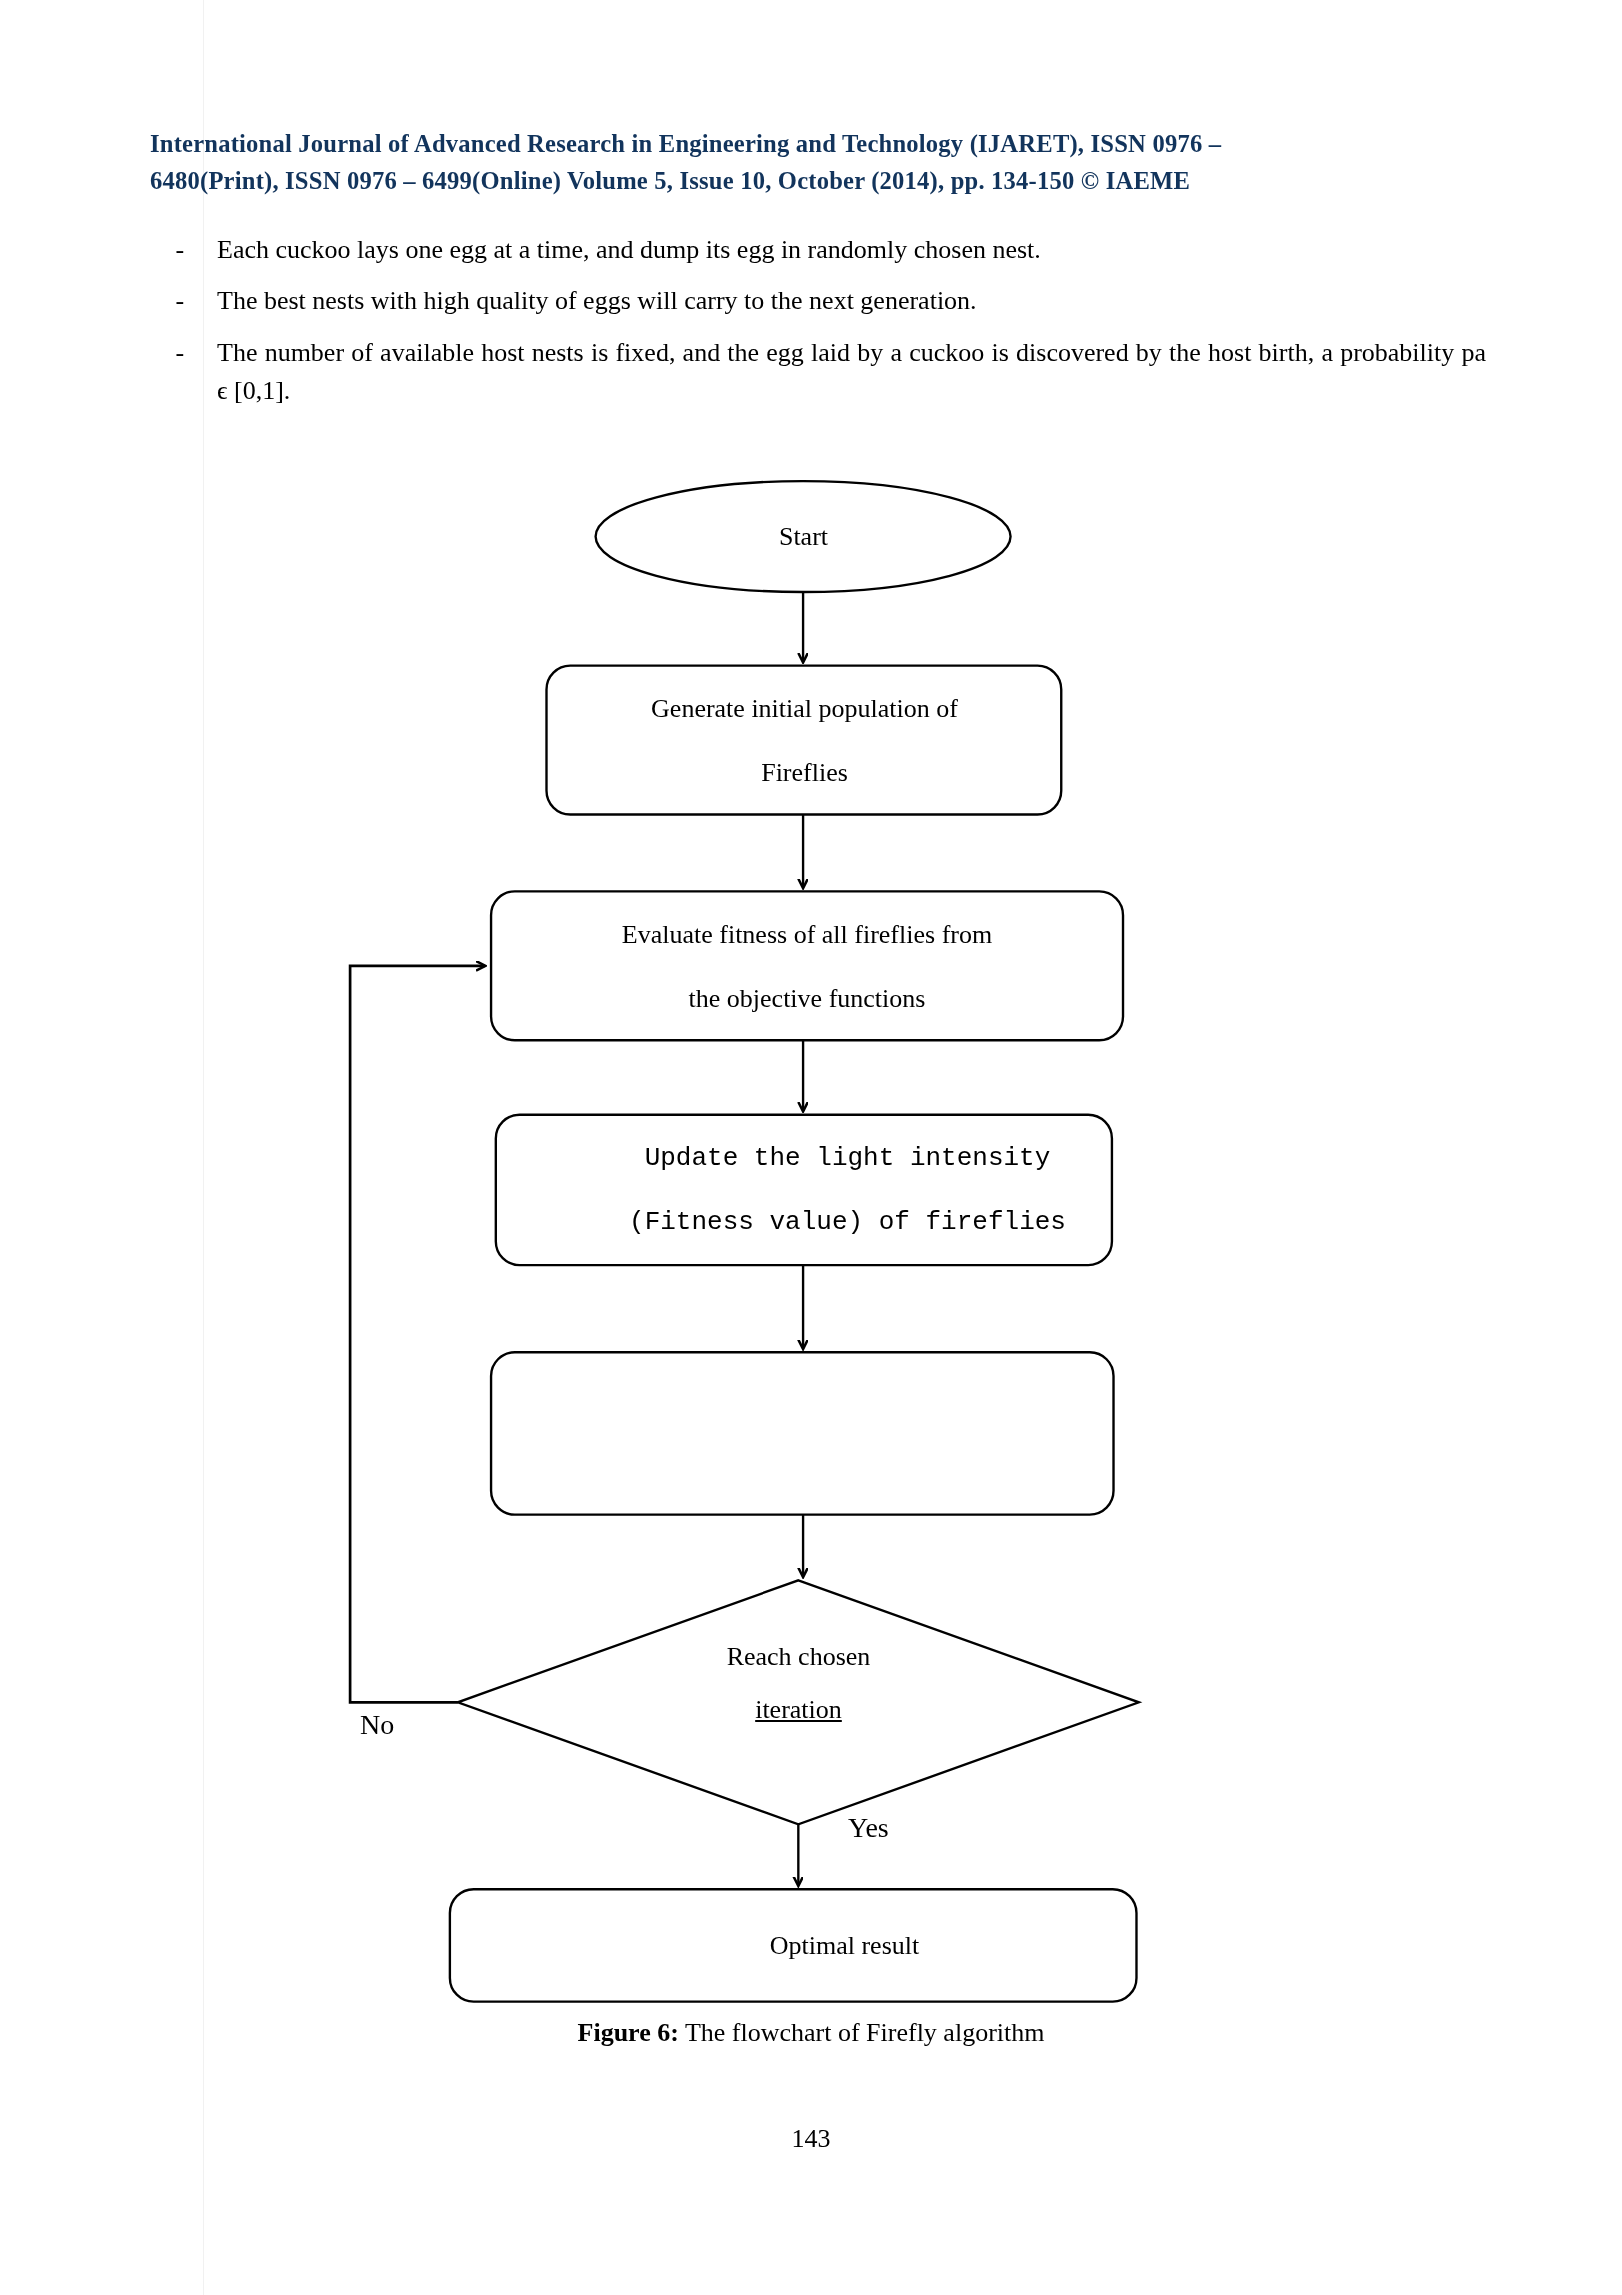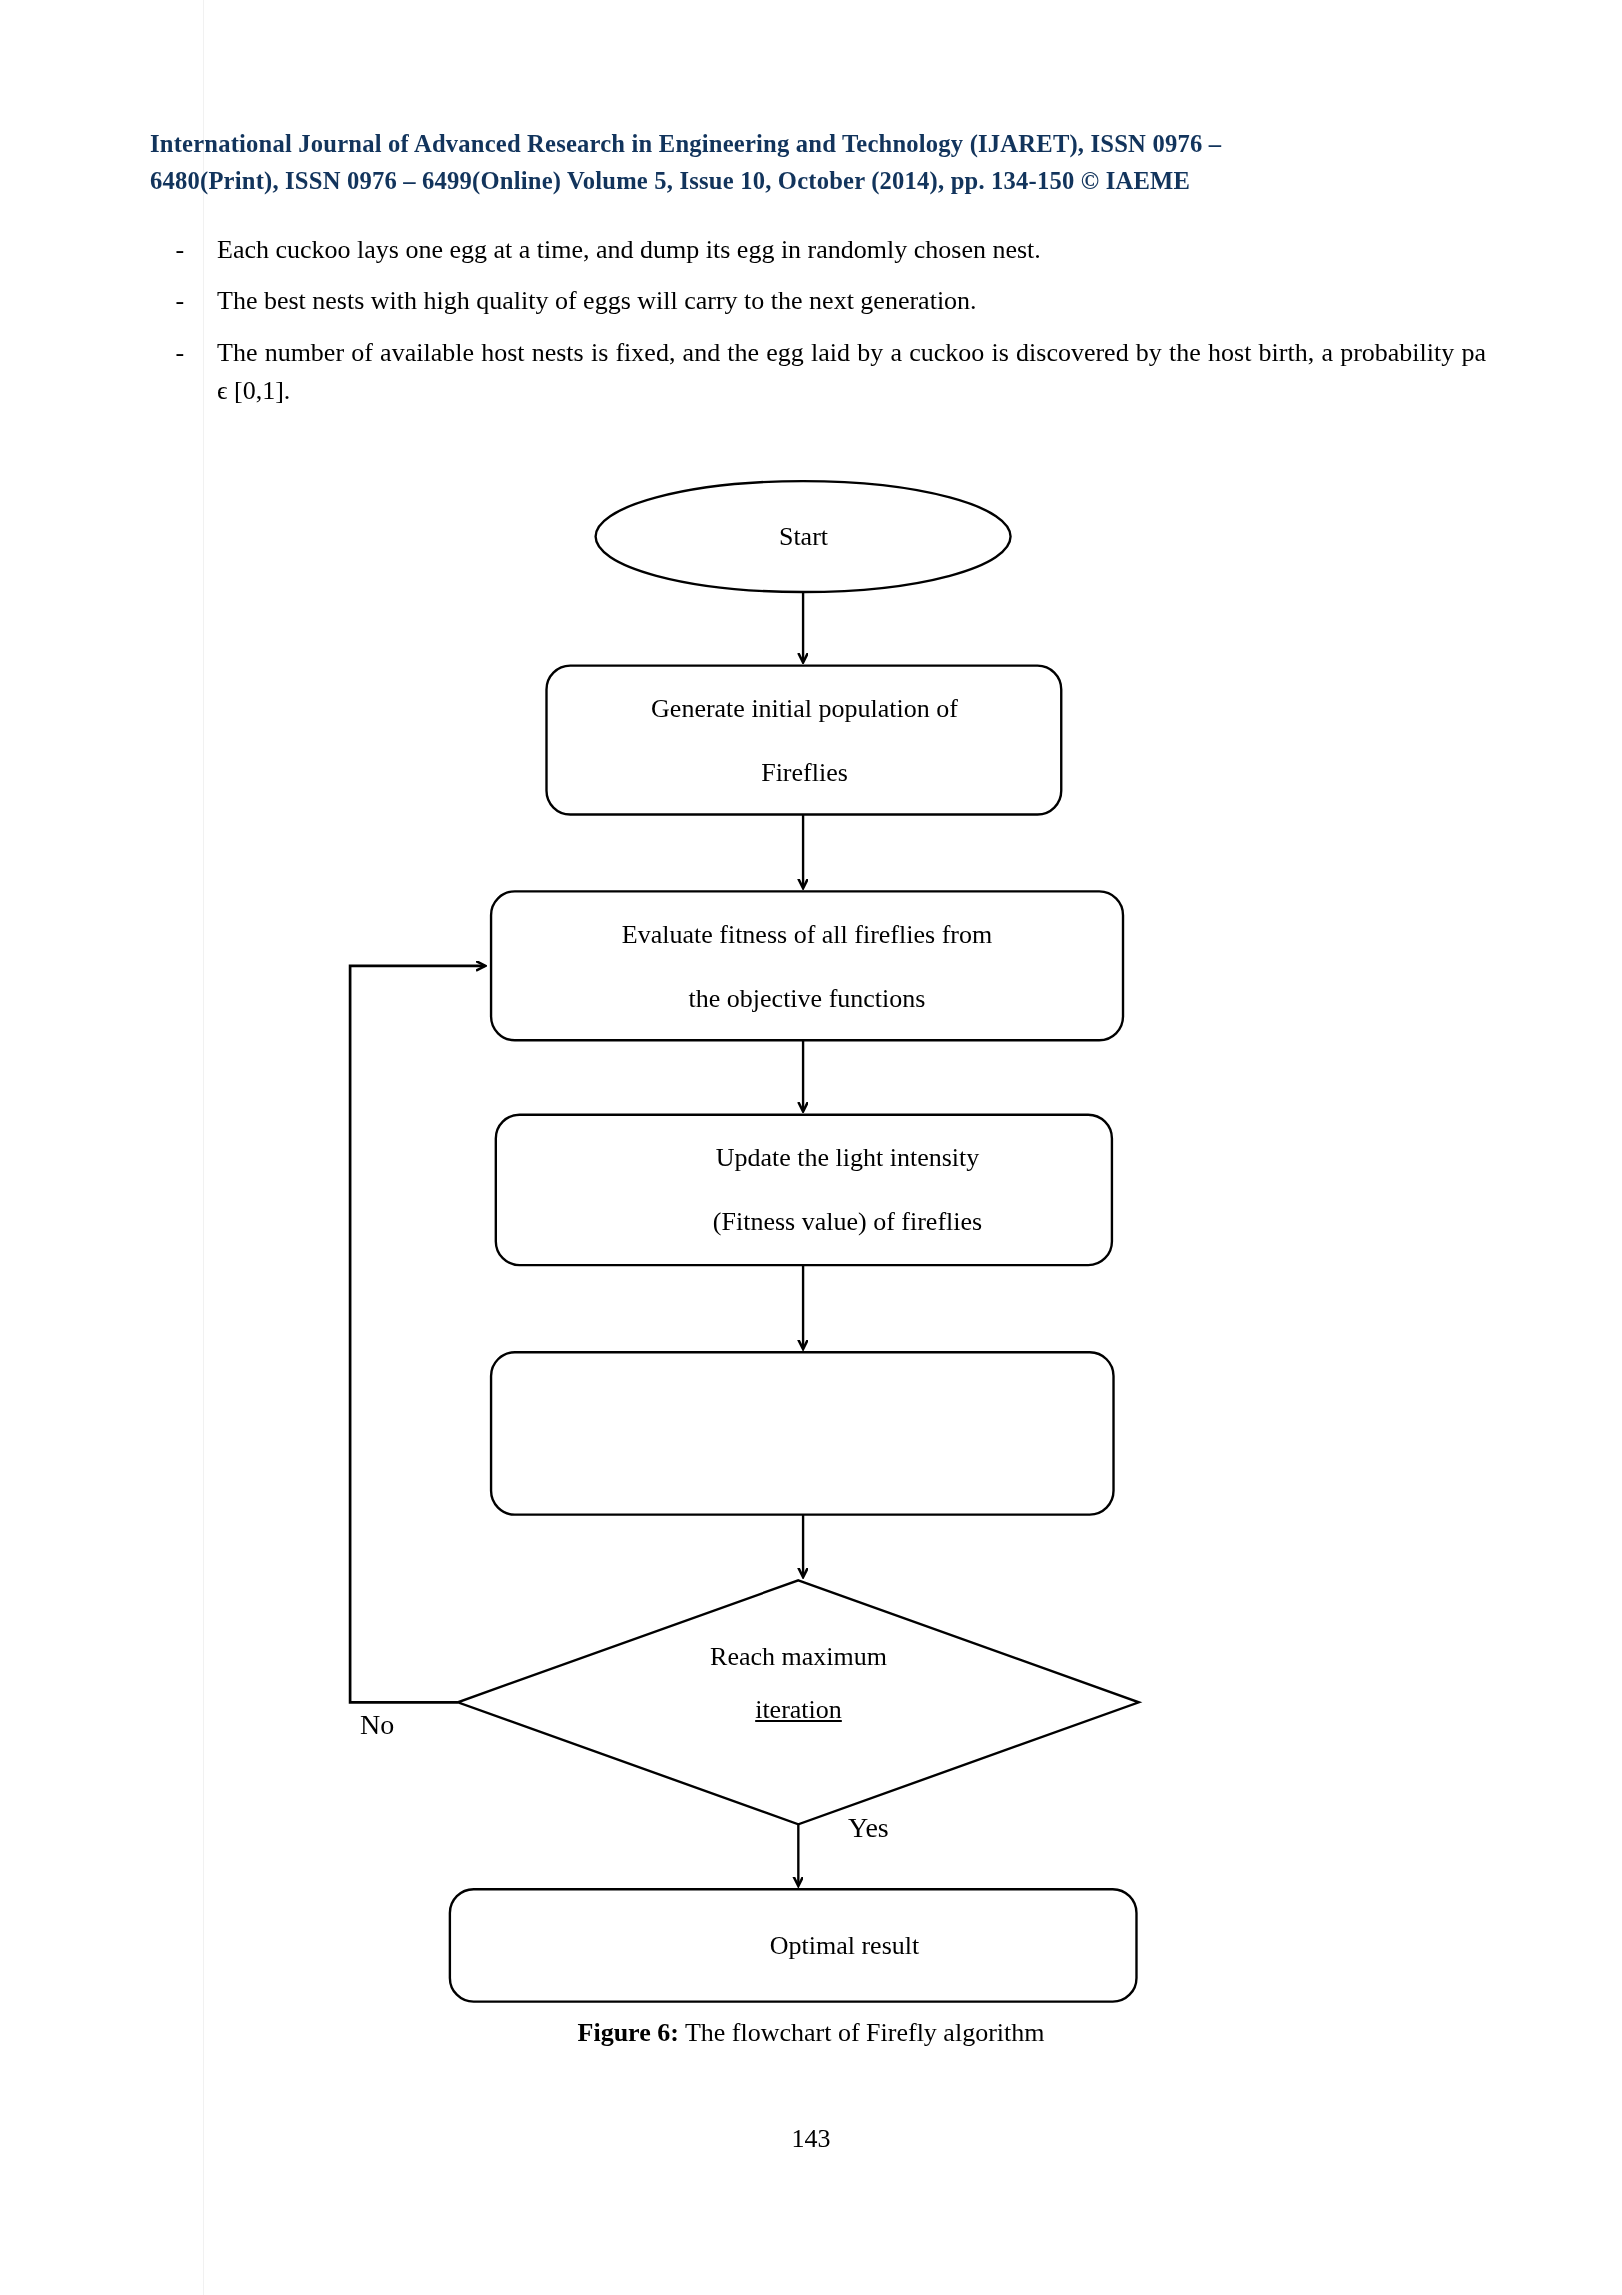--- a/index.html
+++ b/index.html
@@ -197,28 +197,28 @@
     <div class="node-label" style="left:547px; top:660px; width:515px; height:149px;">
       <span class="ln">Generate initial population of</span>
       <span class="ln">Fireflies</span>
     </div>
 
     <div class="node-label" style="left:491px; top:886px; width:632px; height:149px;">
       <span class="ln">Evaluate fitness of all fireflies from</span>
       <span class="ln">the objective functions</span>
     </div>
 
-    <div class="node-label" style="left:496px; top:1109px; width:703px; height:150px;">
+    <div class="node-label" style="left:496px; top:1109px; width:703px; height:150px;font-family:Liberation Mono, monospace;">
       <span class="ln">Update the light intensity</span>
       <span class="ln">(Fitness value) of fireflies</span>
     </div>
 
 
     <div class="node-label" style="left:569px; top:1638px; width:459px; height:119px; justify-content:flex-start;">
-      <span class="ln">Reach maximum</span>
+      <span class="ln">Reach chosen</span>
       <span class="ln" style="margin-top:27px;text-decoration:underline;">iteration</span>
     </div>
 
     <div class="node-label" style="left:450px; top:1884px; width:729px; height:112px;margin-left:30px;">
       <span class="ln">Optimal result</span>
     </div>
 
     <div class="edge-label" style="left:360px; top:1705px;">No</div>
     <div class="edge-label" style="left:848px; top:1808px;">Yes</div>
   </div>

